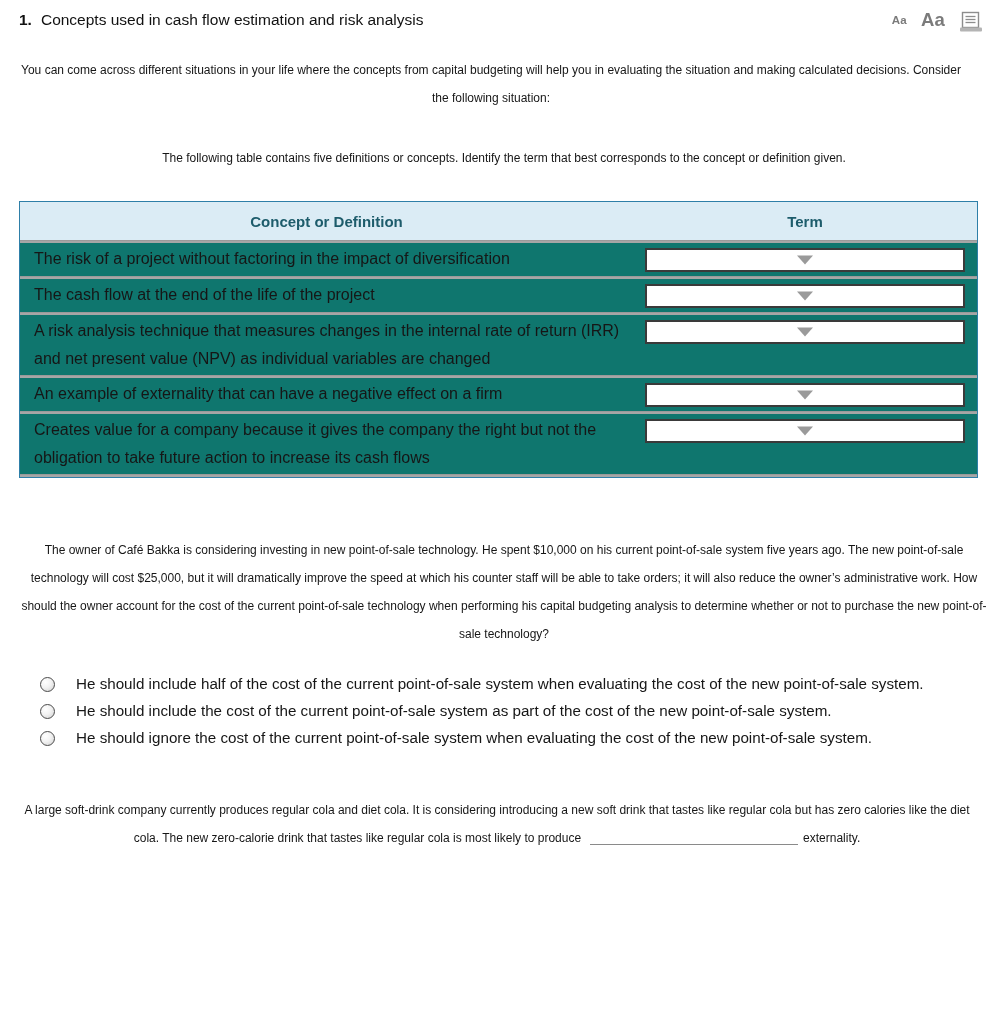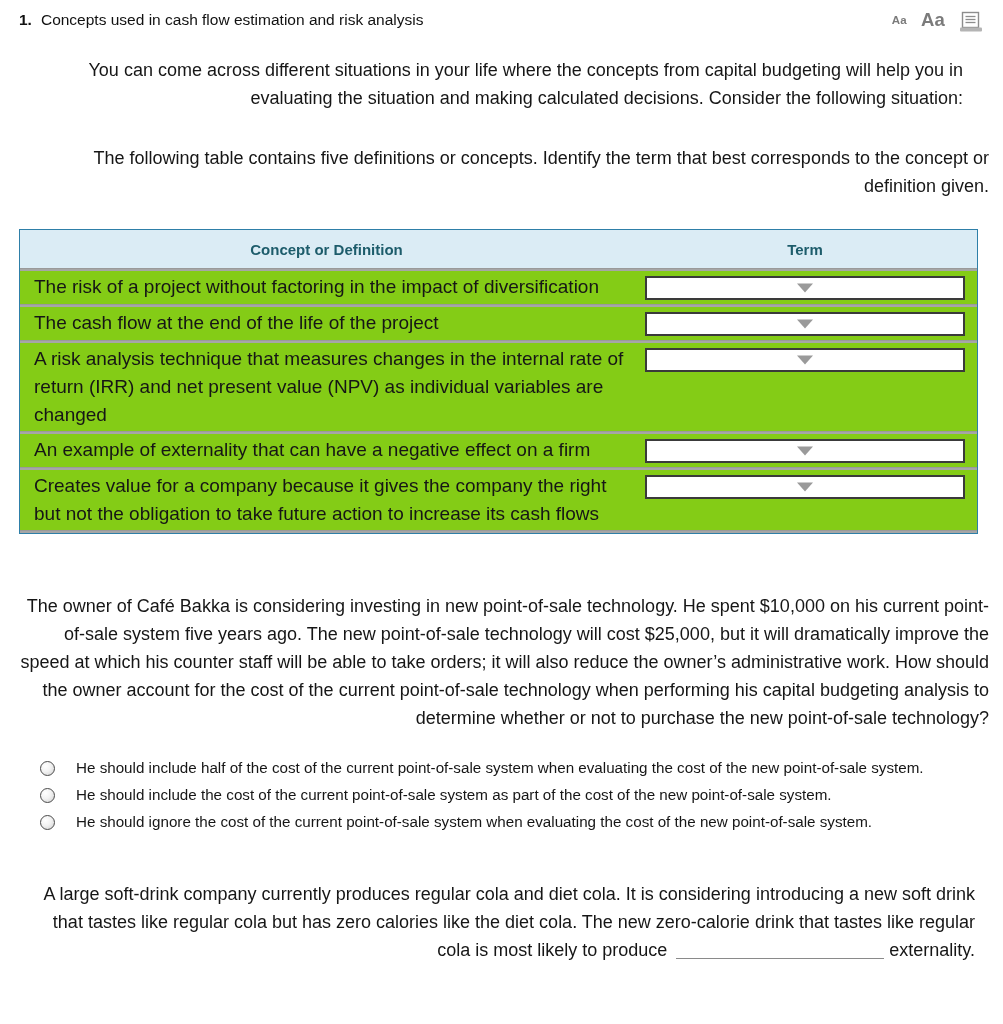--- a/index.html
+++ b/index.html
@@ -65,42 +65,42 @@
     line-height: 18px;
   }
   .print-icon {
     width: 24px;
     height: 22px;
     display: block;
   }
 
   
   .para {
-    font-size: 18px;
+    font-size: 12px;
     line-height: 28px;
     color: #161616;
     padding: 0 28px 0 19px;
     box-sizing: border-box;
-    text-align: right;
+    text-align: center;
   }
   .p1 { margin-top: 23px; padding-right: 40px;}
   .p2 { margin-top: 32px; padding-right: 14px;}
 
   
   .table-wrap {
     margin: 29px 25px 0 19px;
     border: 1px solid #2e7fa8;
     background: #ffffff;
     box-sizing: border-box;
   }
   .tbl {
     width: 100%;
     border-collapse: collapse;
     table-layout: fixed;
-    background: #84cc16;
+    background: #0f766e;
   }
   .tbl col.c1 { width: 613px; }
   .tbl col.c2 { width: auto; }
   .thead-row th {
     background: #dbecf5;
     color: #1d5c6b;
     font-size: 15px;
     font-weight: bold;
     text-align: center;
     padding: 11px 0 10px 0;
@@ -111,21 +111,21 @@
     padding: 0;
     height: 3px;
     background: #9a9a9a;
     border: none;
   }
   .sep-row td .inner {
     height: 2px;
     background: #a6a6a6;
   }
   .tbl td.def {
-    font-size: 19px;
+    font-size: 16px;
     line-height: 28px;
     color: #161616;
     padding: 2px 8px 2px 14px;
     vertical-align: top;
     border: none;
   }
   .tbl td.term {
     padding: 5px 12px 4px 12px;
     vertical-align: top;
     border: none;

